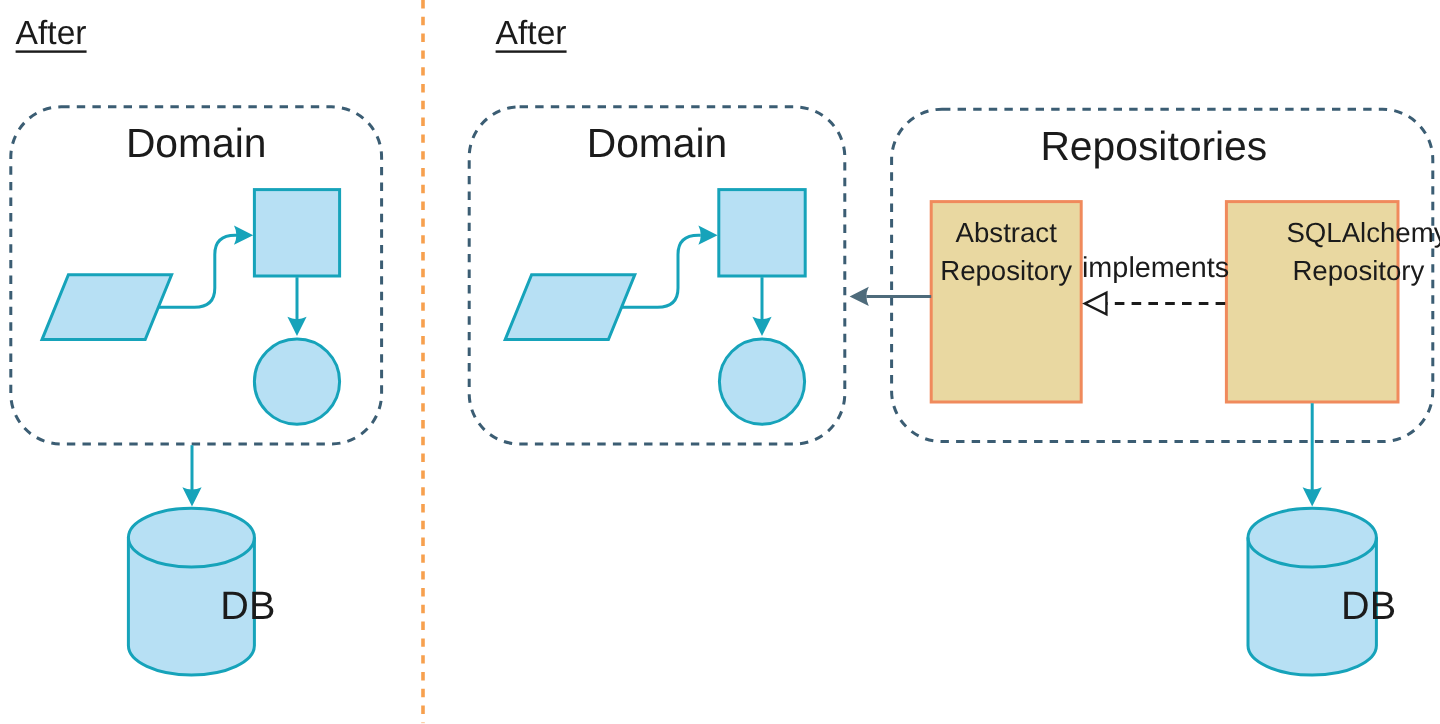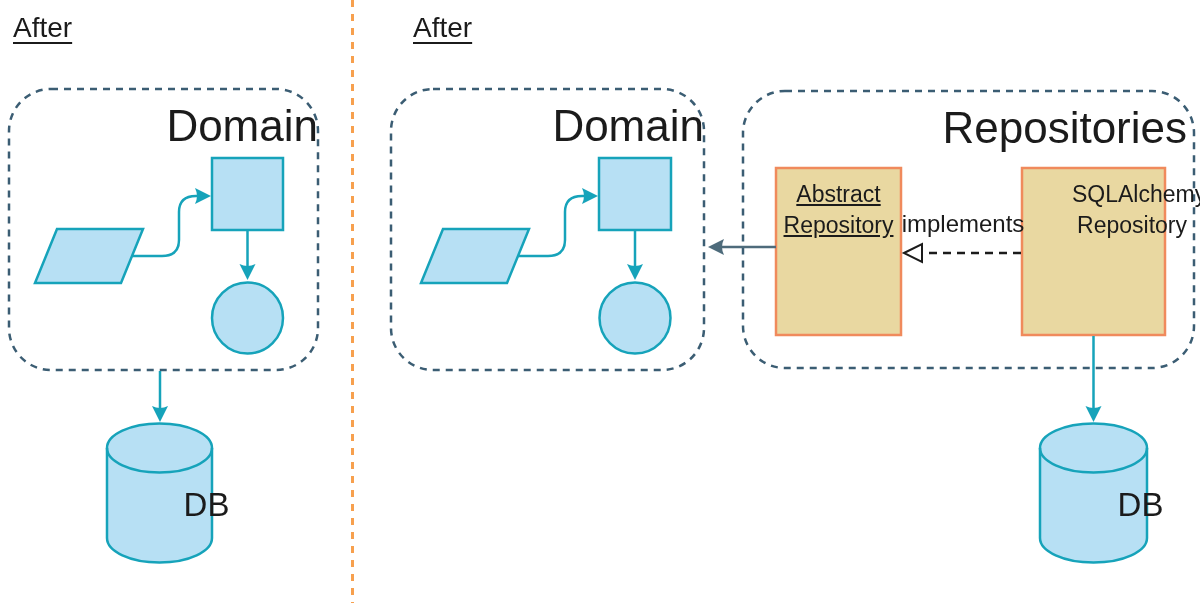--- a/index.html
+++ b/index.html
@@ -4,21 +4,21 @@
 <style>
   html,body{margin:0;padding:0;background:#fff;}
   .stage{
     position:relative;width:1200px;height:603px;background:var(--background,#fff);
     font-family:"Liberation Sans","DejaVu Sans",sans-serif;
     color:var(--text,#1b1b1b);overflow:hidden;
   }
   .stage svg{position:absolute;left:0;top:0;}
   .label{position:absolute;font-weight:300;color:var(--text,#1b1b1b);}
   .section-label{font-size:28px;text-decoration:underline;text-underline-offset:5px;text-decoration-thickness:1.5px;}
-  .box-title{font-size:44px;text-align:right;}
+  .box-title{font-size:34px;text-align:center;}
   .repo-label{font-size:23px;text-align:center;line-height:31px;}
   .impl-label{font-size:24px;text-align:center;}
   .db-label{font-size:33px;text-align:center;padding-left:47px;}
 
   .shape{fill:var(--shape-fill);stroke:var(--shape-stroke);stroke-width:2.5;}
   .container-box{fill:none;stroke:var(--container-dash);stroke-width:2.5;stroke-dasharray:7 6;}
   .repo-box{fill:var(--repo-fill);stroke:var(--repo-border);stroke-width:2.5;}
   .teal-line{fill:none;stroke:var(--shape-stroke);stroke-width:2.5;}
   .teal-arrow{fill:var(--shape-stroke);stroke:none;}
   .dark-line{fill:none;stroke:var(--dependency-arrow);stroke-width:2.5;}
@@ -89,21 +89,21 @@
   <div class="label box-title" style="left:9px;top:101px;width:309px;">Domain</div>
 
   <div class="label db-label" style="left:107px;top:486px;width:105px;">DB</div>
 
   <div class="label section-label" style="left:413px;top:12px;">After</div>
 
   <div class="label box-title" style="left:391px;top:101px;width:313px;">Domain</div>
 
   <div class="label box-title" style="left:736px;top:103px;width:451px;">Repositories</div>
 
-  <div class="label repo-label" style="left:778px;top:179px;width:121px;text-decoration:underline;">Abstract Repository</div>
+  <div class="label repo-label" style="left:778px;top:179px;width:121px;">Abstract Repository</div>
 
   <div class="label repo-label" style="left:1072px;top:179px;width:120px;">SQLAlchemy Repository</div>
 
   <div class="label impl-label" style="left:898px;top:210px;width:130px;">implements</div>
 
   <div class="label db-label" style="left:1040px;top:486px;width:107px;">DB</div>
 
 </div>
 
 </body></html>

